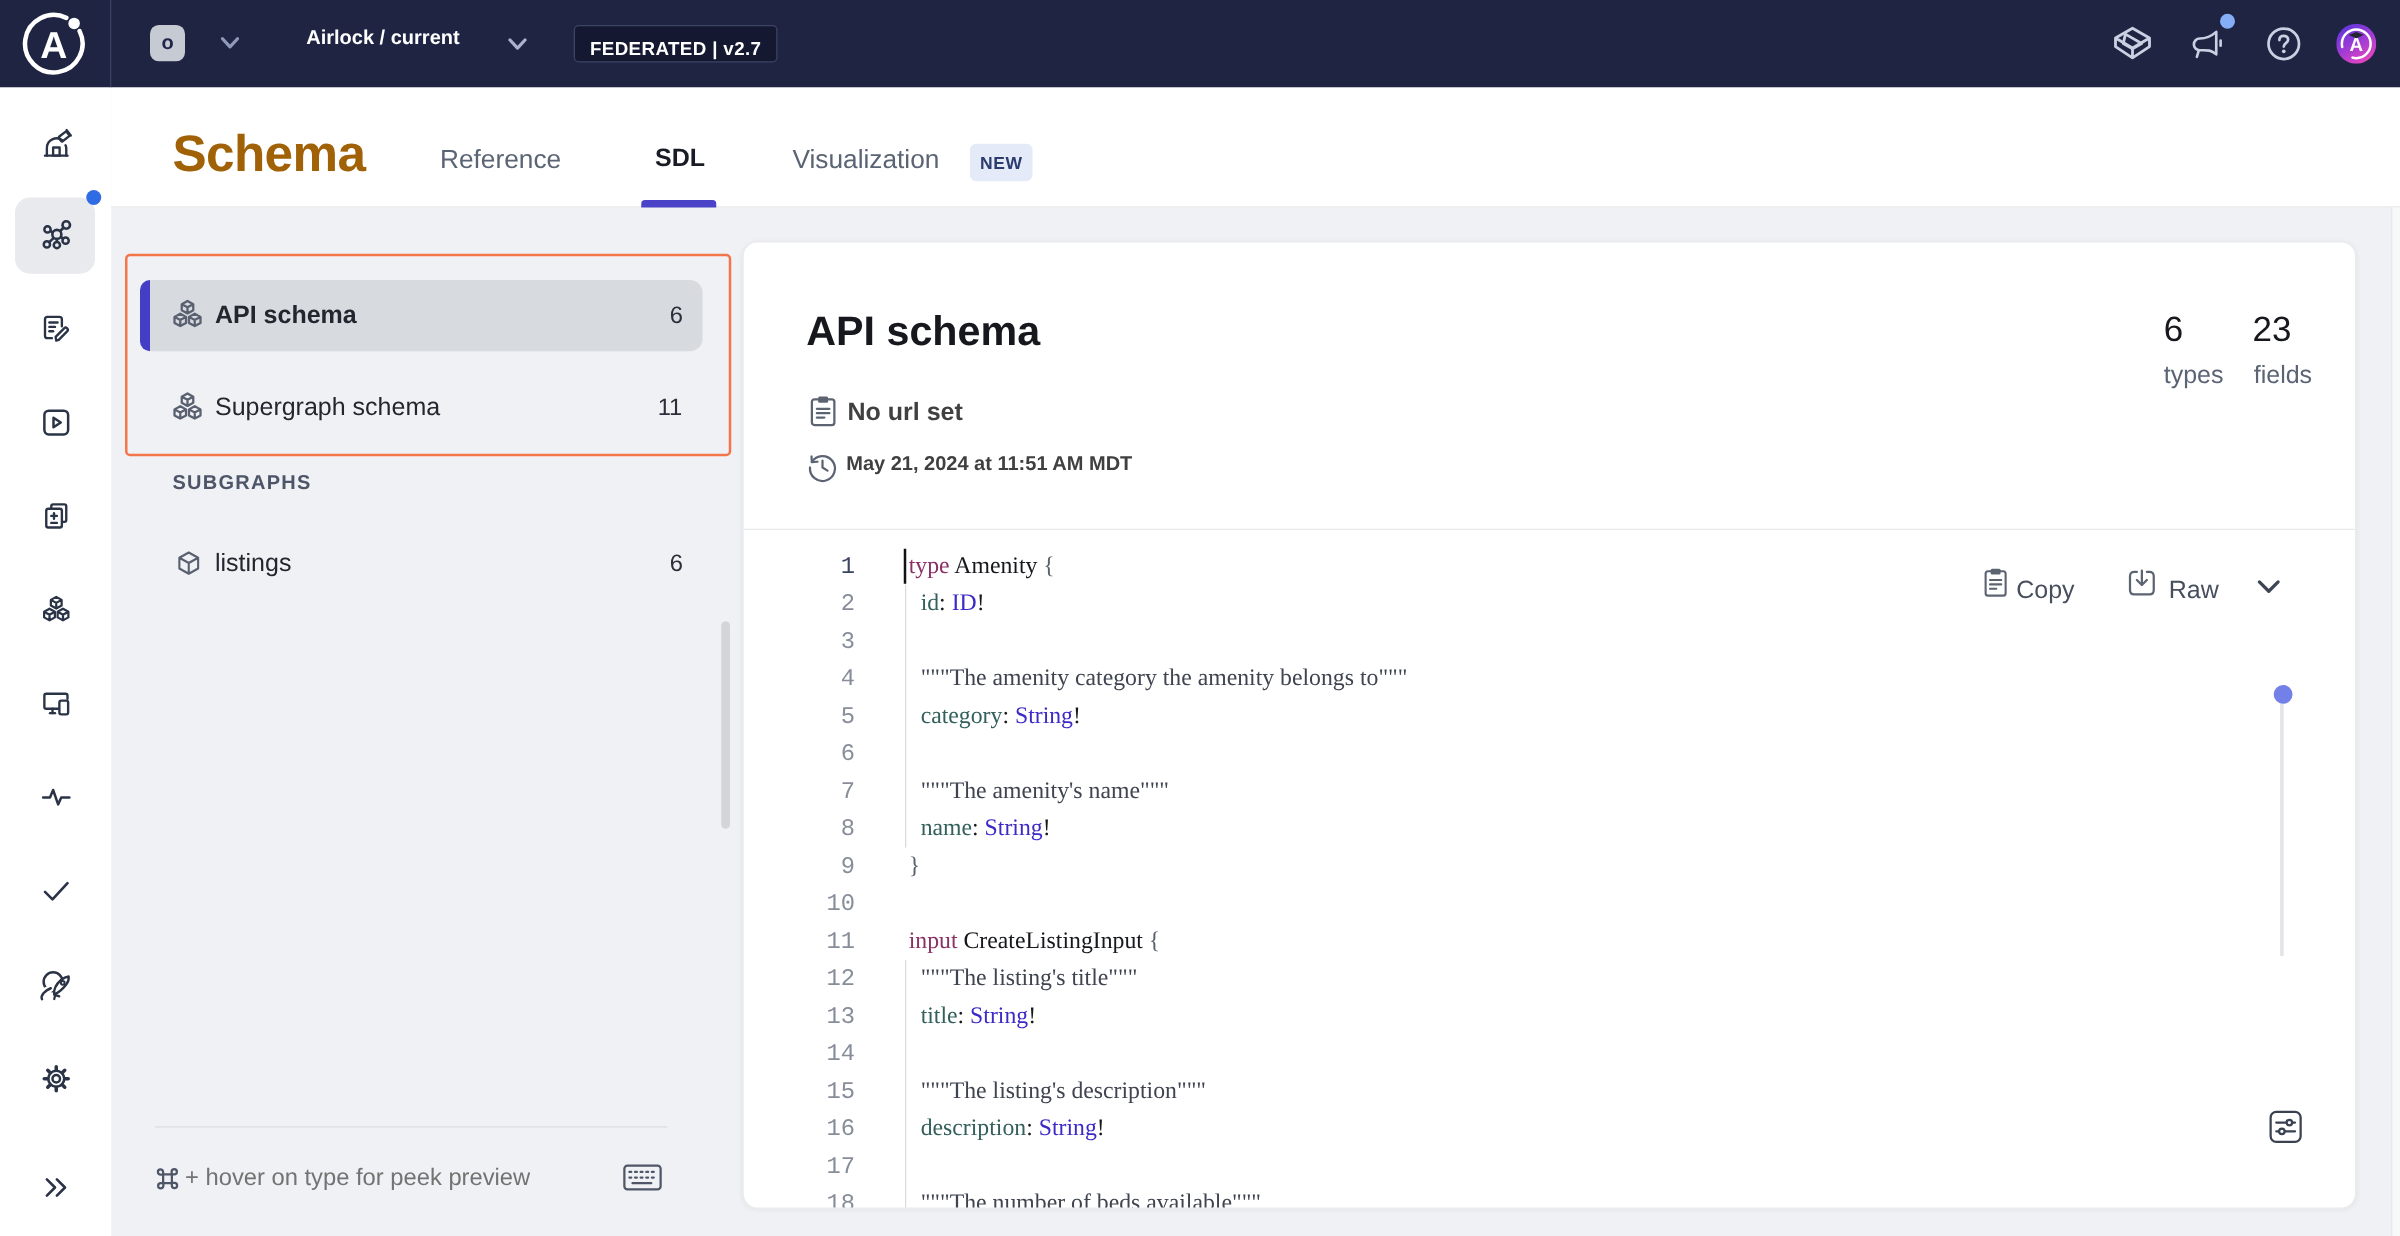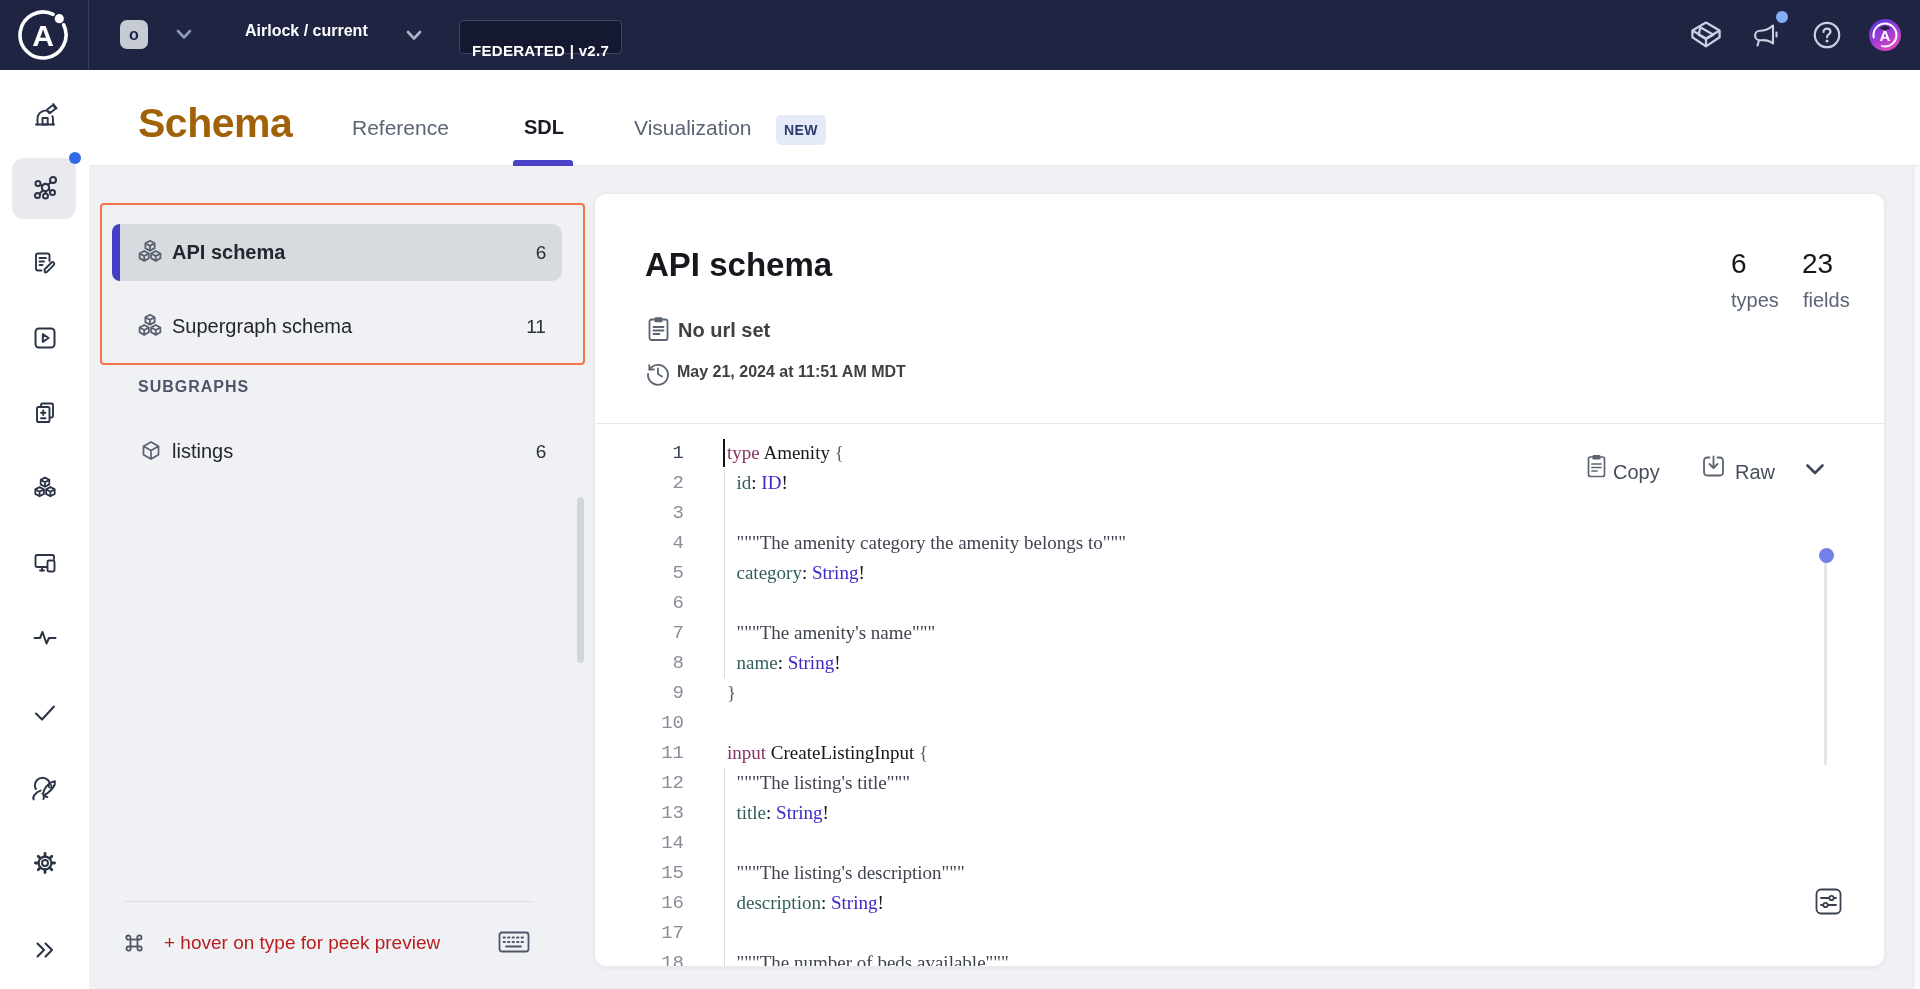--- a/index.html
+++ b/index.html
@@ -3,21 +3,21 @@
 <meta charset="utf-8">
 <style>
 * { margin:0; padding:0; box-sizing:border-box; -webkit-font-smoothing:antialiased; }
 html,body { width:1920px; height:989px; overflow:hidden; font-family:"Liberation Sans", sans-serif; background:#f0f1f4; }
 .abs { position:absolute; }
 
 #topbar { position:absolute; left:0; top:0; width:1920px; height:70px; background:#1f2443; }
 #topbar .vdiv { position:absolute; left:88px; top:0; width:1px; height:70px; background:#3a4160; }
 #obadge { position:absolute; left:120px; top:20px; width:28px; height:29px; background:#c6cad3; border-radius:7px; color:#20254a; font-weight:bold; font-size:16px; text-align:center; line-height:29px; }
 #gname { position:absolute; left:245px; top:22px; color:#ffffff; font-weight:bold; font-size:16px; }
-#fedbadge { position:absolute; left:459px; top:20px; height:30px; padding:16px 12px; background:#141831; border:1px solid #3d4464; border-radius:4px; color:#fff; font-weight:bold; font-size:15px; letter-spacing:0.3px; line-height:28px; }
+#fedbadge { position:absolute; left:459px; top:20px; height:30px; padding:5px 12px; background:#141831; border:1px solid #3d4464; border-radius:4px; color:#fff; font-weight:bold; font-size:15px; letter-spacing:0.3px; line-height:28px; }
 
 #sidebar { position:absolute; left:0; top:70px; width:89px; height:919px; background:#ffffff; }
 #selbg { position:absolute; left:12px; top:88px; width:64px; height:61px; background:#e9eaee; border-radius:12px; }
 #seldot { position:absolute; left:69px; top:82px; width:12px; height:12px; border-radius:50%; background:#2f6be4; }
 .sicon { position:absolute; left:31px; }
 
 #header { position:absolute; left:89px; top:70px; width:1831px; height:96px; background:#ffffff; border-bottom:1px solid #e7e8eb; }
 #ptitle { position:absolute; left:49px; top:30px; font-size:41px; font-weight:bold; color:#a16207; letter-spacing:-0.5px; }
 .tab { position:absolute; top:46px; font-size:21px; color:#5a6474; }
 #tabsdl { position:absolute; top:46px; font-size:20px; font-weight:bold; color:#191c24; }
@@ -26,21 +26,21 @@
 #updbtn { position:absolute; left:1584px; top:20px; width:201px; height:58px; background:#fff; border:1px solid #d9dce1; border-radius:8px; color:#2b3442; font-weight:bold; font-size:20px; text-align:center; line-height:56px; box-shadow:0 1px 2px rgba(20,30,60,0.05); }
 
 #orangebox { position:absolute; left:100px; top:203px; width:485px; height:162px; border:2px solid #f3764a; border-radius:4px; }
 #pill { position:absolute; left:112px; top:224px; width:450px; height:57px; background:#d7dade; border-radius:10px; }
 #pillbar { position:absolute; left:112px; top:224px; width:8px; height:57px; background:#443dc6; border-radius:10px 0 0 10px; }
 .rowtxt { position:absolute; font-size:20px; color:#23262e; }
 .rowcnt { position:absolute; font-size:19px; color:#2a2f3a; }
 #subhdr { position:absolute; left:138px; top:378px; font-size:16px; font-weight:bold; color:#4d5568; letter-spacing:1px; }
 #lscroll { position:absolute; left:577px; top:497px; width:7px; height:166px; background:#d2d5da; border-radius:4px; }
 #ldiv { position:absolute; left:124px; top:901px; width:410px; height:1px; background:#dcdee3; }
-#hint { position:absolute; left:148px; top:932px; font-size:19px; color:#b91c1c;margin-left:16px; }
+#hint { position:absolute; left:148px; top:932px; font-size:19px; color:#737373; }
 
 #card { position:absolute; left:594px; top:193px; width:1291px; height:774px; background:#ffffff; border:1px solid #eaebee; border-radius:12px; box-shadow:0 1px 4px rgba(20,30,60,0.06); overflow:hidden; }
 #ctitle { position:absolute; left:50px; top:52px; font-size:33px; font-weight:bold; color:#16181d; }
 .meta { position:absolute; font-size:20px; color:#404040;font-weight:bold; }
 .statnum { position:absolute; top:54px; font-size:28px; color:#16181d; }
 .statlbl { position:absolute; top:95px; font-size:20px; color:#5a6474;text-align:center; }
 #cdivider { position:absolute; left:0; top:229px; width:1291px; height:1px; background:#e7e9ec; }
 
 #gutter { position:absolute; left:0px; top:244px; width:89px; text-align:right; font-family:"Liberation Mono", monospace; font-size:19px; line-height:30px; color:#878d99; }
 #code { position:absolute; left:132px; top:244px; font-family:Liberation Serif, serif; font-size:19px; line-height:30px; color:#16181d; white-space:pre; }

